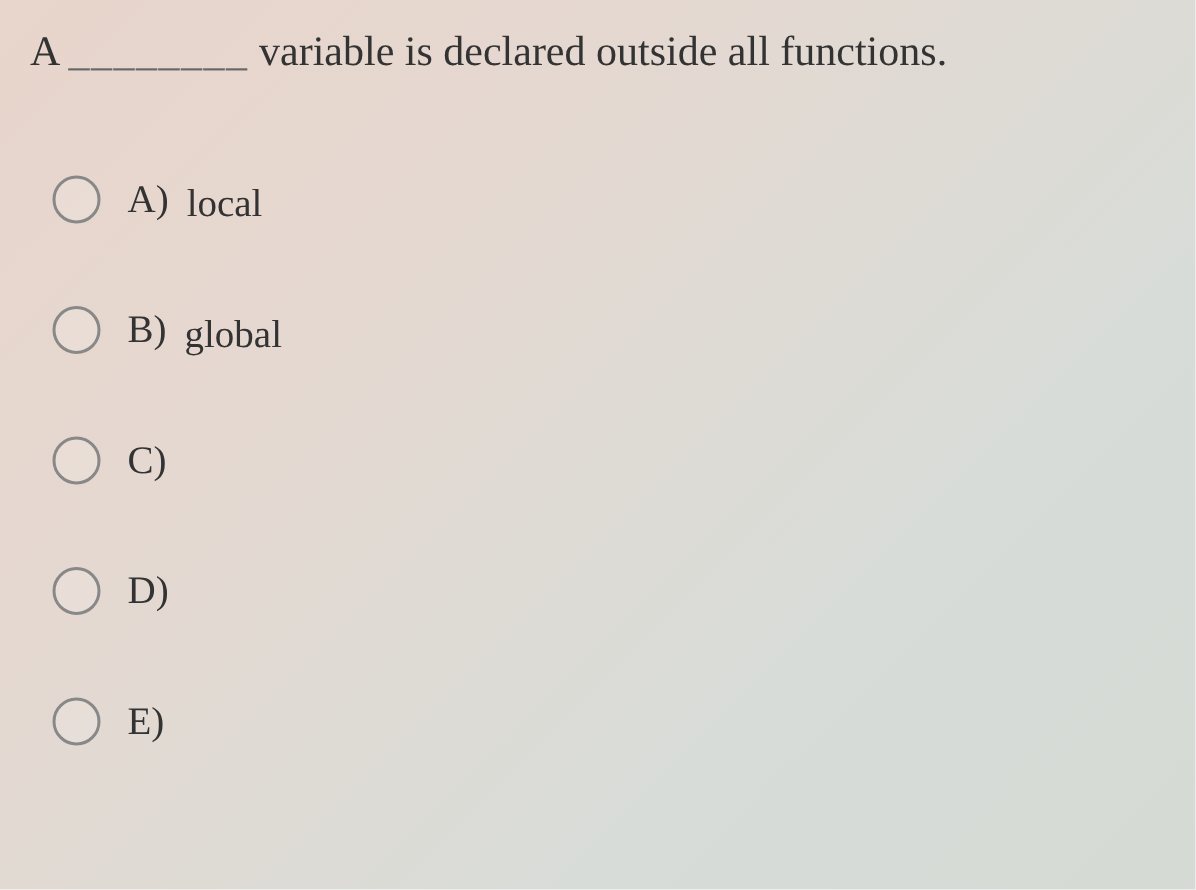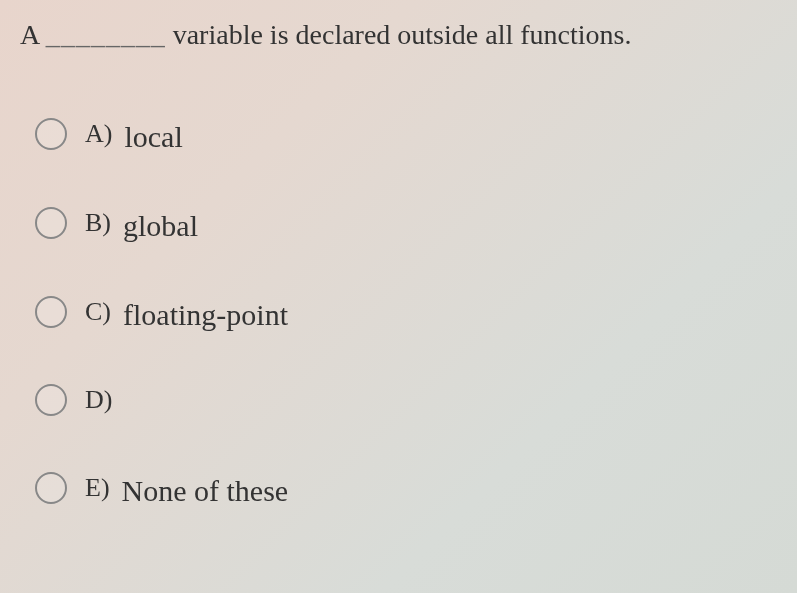--- a/index.html
+++ b/index.html
@@ -44,21 +44,21 @@
       flex-shrink: 0;
       margin-right: 18px;
     }
     .option-letter {
       font-size: 26px;
       color: #333;
       margin-right: 12px;
       font-weight: 400;
     }
     .option-text {
-      font-size: 30px;
+      font-size: 26px;
       color: #333;
       position: relative;
       top: 3px;
     }
   </style>
 </head>
 <body>
 
 <div class="question-text">
   <span>A</span>
@@ -76,27 +76,25 @@
 
   <div class="option-row">
     <div class="radio-circle"></div>
     <span class="option-letter">B)</span>
     <span class="option-text">global</span>
   </div>
 
   <div class="option-row">
     <div class="radio-circle"></div>
     <span class="option-letter">C)</span>
-    <span class="option-text">floating-point</span>
   </div>
 
   <div class="option-row">
     <div class="radio-circle"></div>
     <span class="option-letter">D)</span>
   </div>
 
   <div class="option-row">
     <div class="radio-circle"></div>
     <span class="option-letter">E)</span>
-    <span class="option-text">None of these</span>
   </div>
 
 </div>
 
 </body></html>

